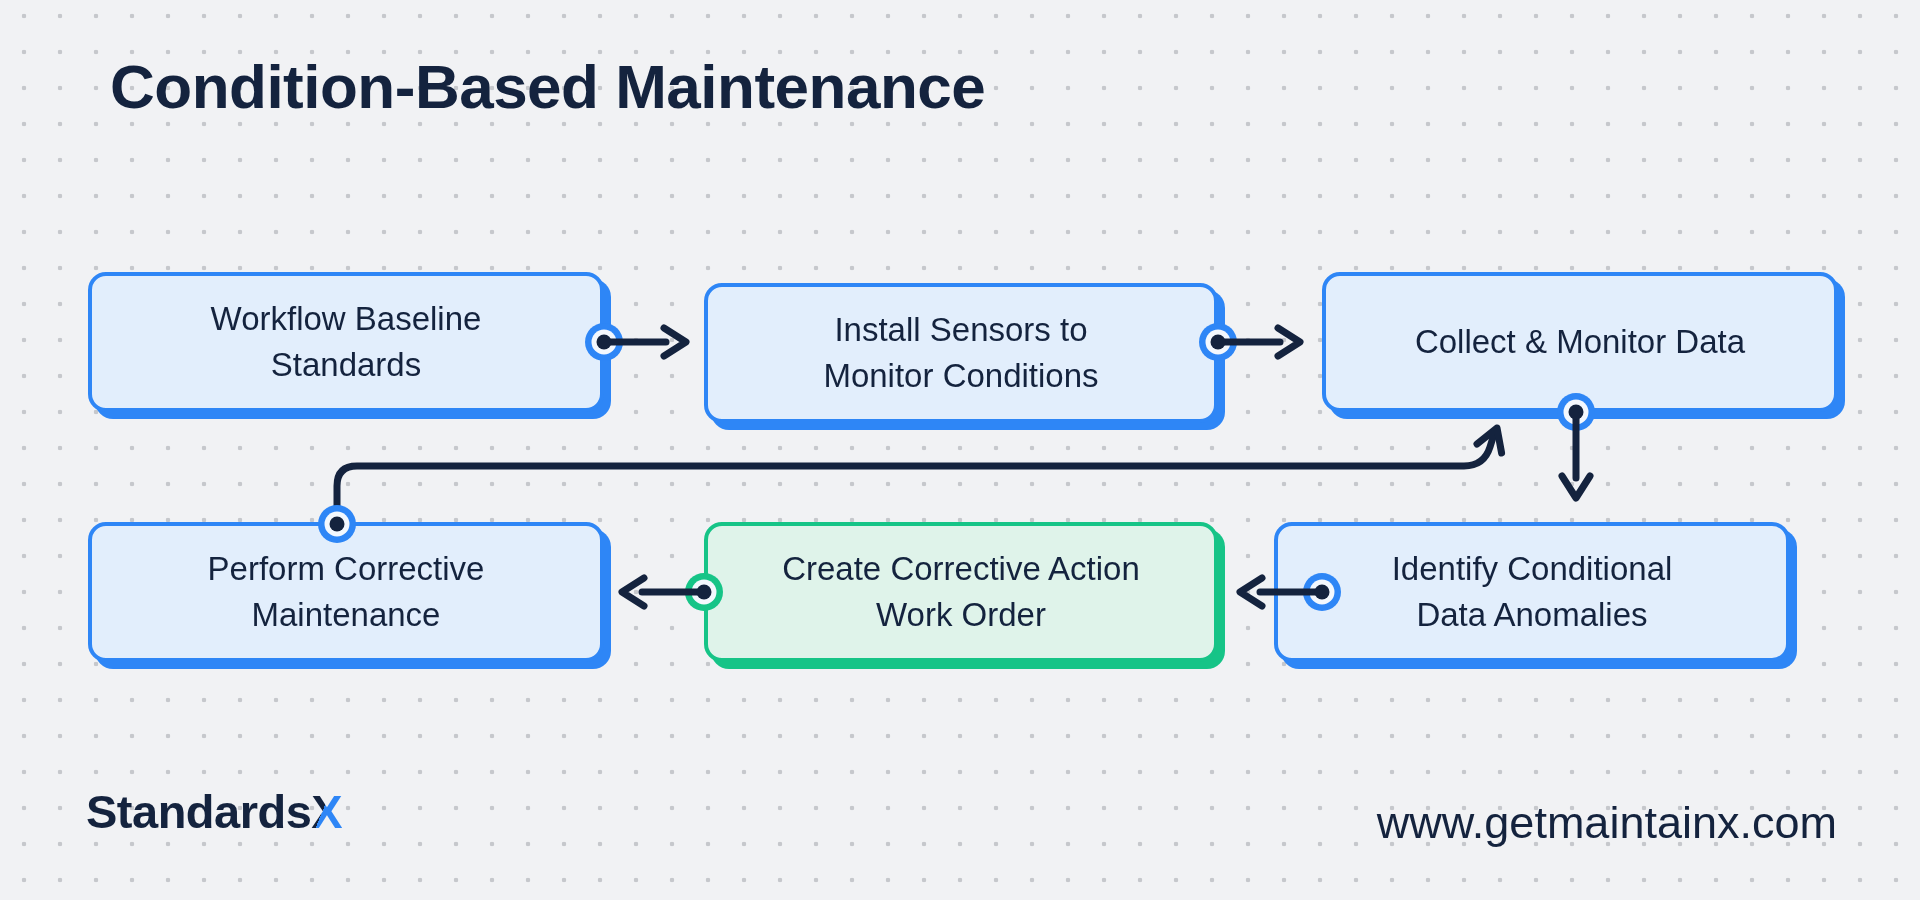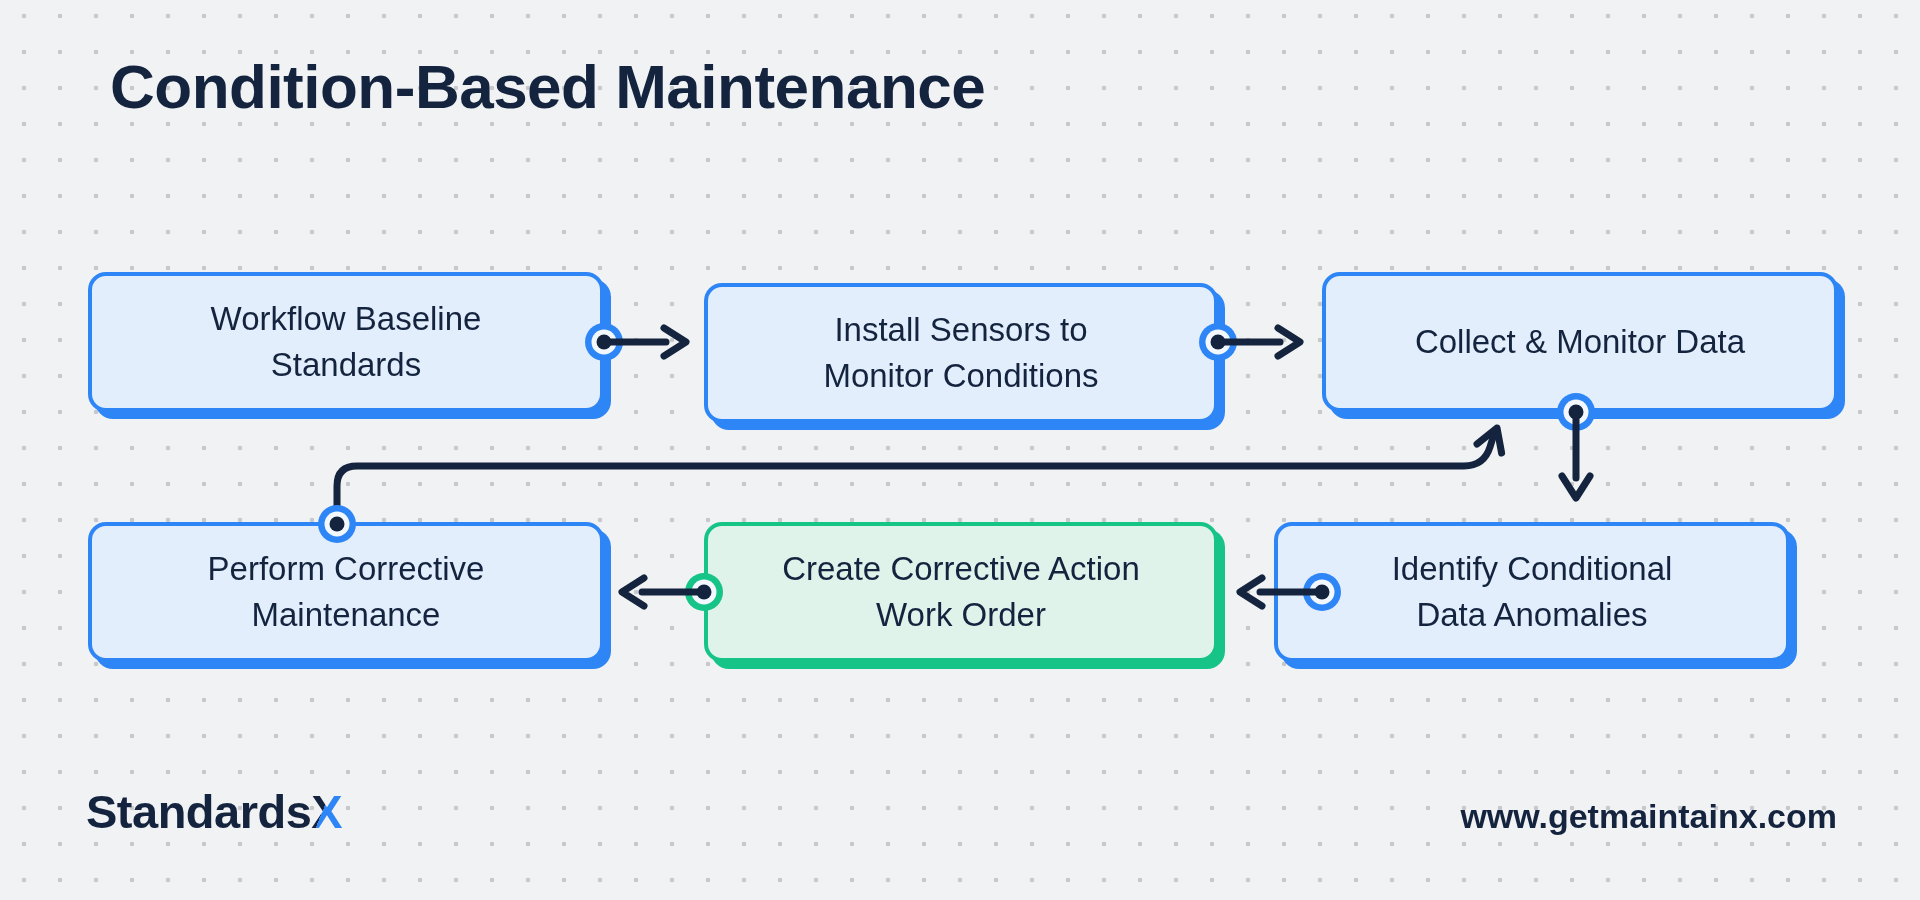--- a/index.html
+++ b/index.html
@@ -65,21 +65,21 @@
   .logo .logo-maintain{color:var(--navy);}
   .logo .logo-x{
     background:linear-gradient(112deg,var(--navy) 42%,var(--accent-blue) 42%);
     -webkit-background-clip:text;
     background-clip:text;
     color:transparent;
     -webkit-text-fill-color:transparent;
   }
   .website{
     position:absolute;right:83px;top:797px;
-    font-size:34px;font-weight:700;color:var(--navy);
+    font-size:45px;font-weight:400;color:var(--navy);
   }
 </style>
 </head>
 <body>
 
 <div class="stage">
 
   <h1 class="title">
     <div>Condition-Based Maintenance</div>
   </h1>

